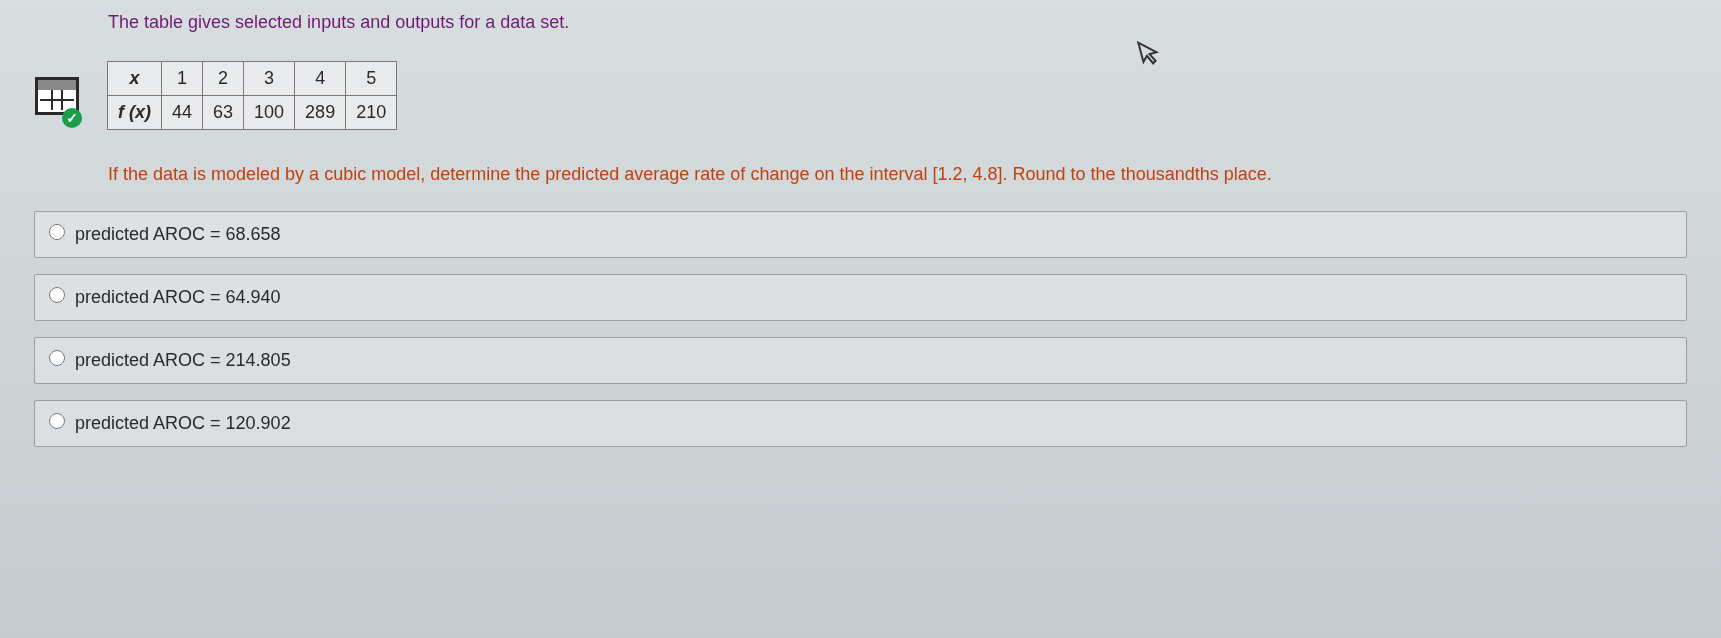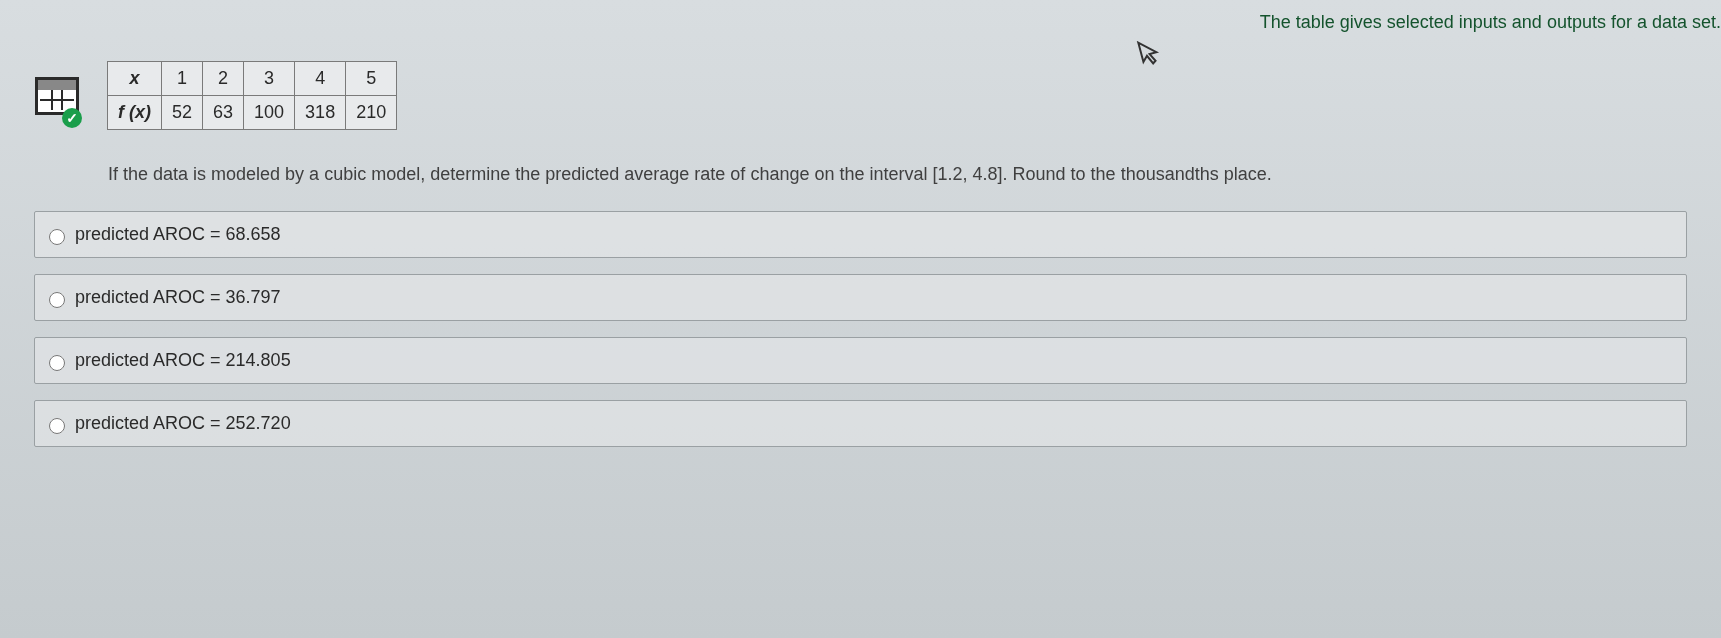--- a/index.html
+++ b/index.html
@@ -10,23 +10,22 @@
     body {
       font-family: Arial, Helvetica, sans-serif;
       background: linear-gradient(to bottom, #d8dde0 0%, #c5cbce 100%);
       width: 1721px;
       height: 638px;
       color: #2a2a2a;
       font-size: 18px;
       position: relative;
     }
     .question-text {
-      padding: 12px 0 0 48px;
-      color: #14532d;
-      text-align: right;
+      padding: 12px 0 0 108px;
+      color: #701a75;
     }
     .table-wrap {
       display: flex;
       align-items: center;
       padding: 28px 0 0 35px;
     }
     .table-icon {
       width: 44px;
       height: 38px;
       border: 3px solid #2a2a2a;
@@ -81,32 +80,32 @@
       font-style: italic;
       font-weight: bold;
     }
     .fx-label {
       font-style: italic;
       font-weight: bold;
       margin-top: 9px;
     }
     .instruction {
       padding: 34px 0 0 108px;
-      color: #404040;
+      color: #c2410c;
     }
     .options {
       padding: 26px 0 0 34px;
     }
     .option {
       border: 1px solid #9aa0a3;
       background: rgba(230,232,234,0.6);
       padding: 12px 14px;
       margin-bottom: 16px;
       display: flex;
-      align-items: flex-end;
+      align-items: flex-start;
       border-radius: 2px;
       width: calc(100% - 34px);
     }
     .option input[type="radio"] {
       width: 16px;
       height: 16px;
       margin-right: 10px;
       accent-color: #666;
     }
     .cursor {
@@ -131,48 +130,48 @@
         <tr>
       <th>x</th>
       <td>1</td>
       <td>2</td>
       <td>3</td>
       <td>4</td>
       <td>5</td>
     </tr>
     <tr>
       <th class="fx-label">f (x)</th>
-      <td>52</td>
+      <td>44</td>
       <td>63</td>
       <td>100</td>
-      <td>318</td>
+      <td>289</td>
       <td>210</td>
     </tr>
   </tbody>
     </table>
 </div>
 
 <div class="instruction">If the data is modeled by a cubic model, determine the predicted average rate of change on the interval [1.2, 4.8]. Round to the thousandths place.</div>
 
 <div class="options">
   <label class="option">
     <input type="radio" name="aroc" style="">
     <span>predicted AROC = 68.658</span>
   </label>
   <label class="option">
     <input type="radio" name="aroc" style="">
-    <span>predicted AROC = 36.797</span>
+    <span>predicted AROC = 64.940</span>
   </label>
   <label class="option">
     <input type="radio" name="aroc" style="">
     <span>predicted AROC = 214.805</span>
   </label>
   <label class="option">
     <input type="radio" name="aroc" style="">
-    <span>predicted AROC = 252.720</span>
+    <span>predicted AROC = 120.902</span>
   </label>
 </div>
 
 <div class="cursor">
   <svg width="20" height="28" viewBox="0 0 20 28">
     <path d="M2 2 L2 22 L7 17 L11 26 L14 24 L10 16 L17 16 Z" fill="none" stroke="#333" stroke-width="2"></path>
   </svg>
 </div>
 
 </body></html>

